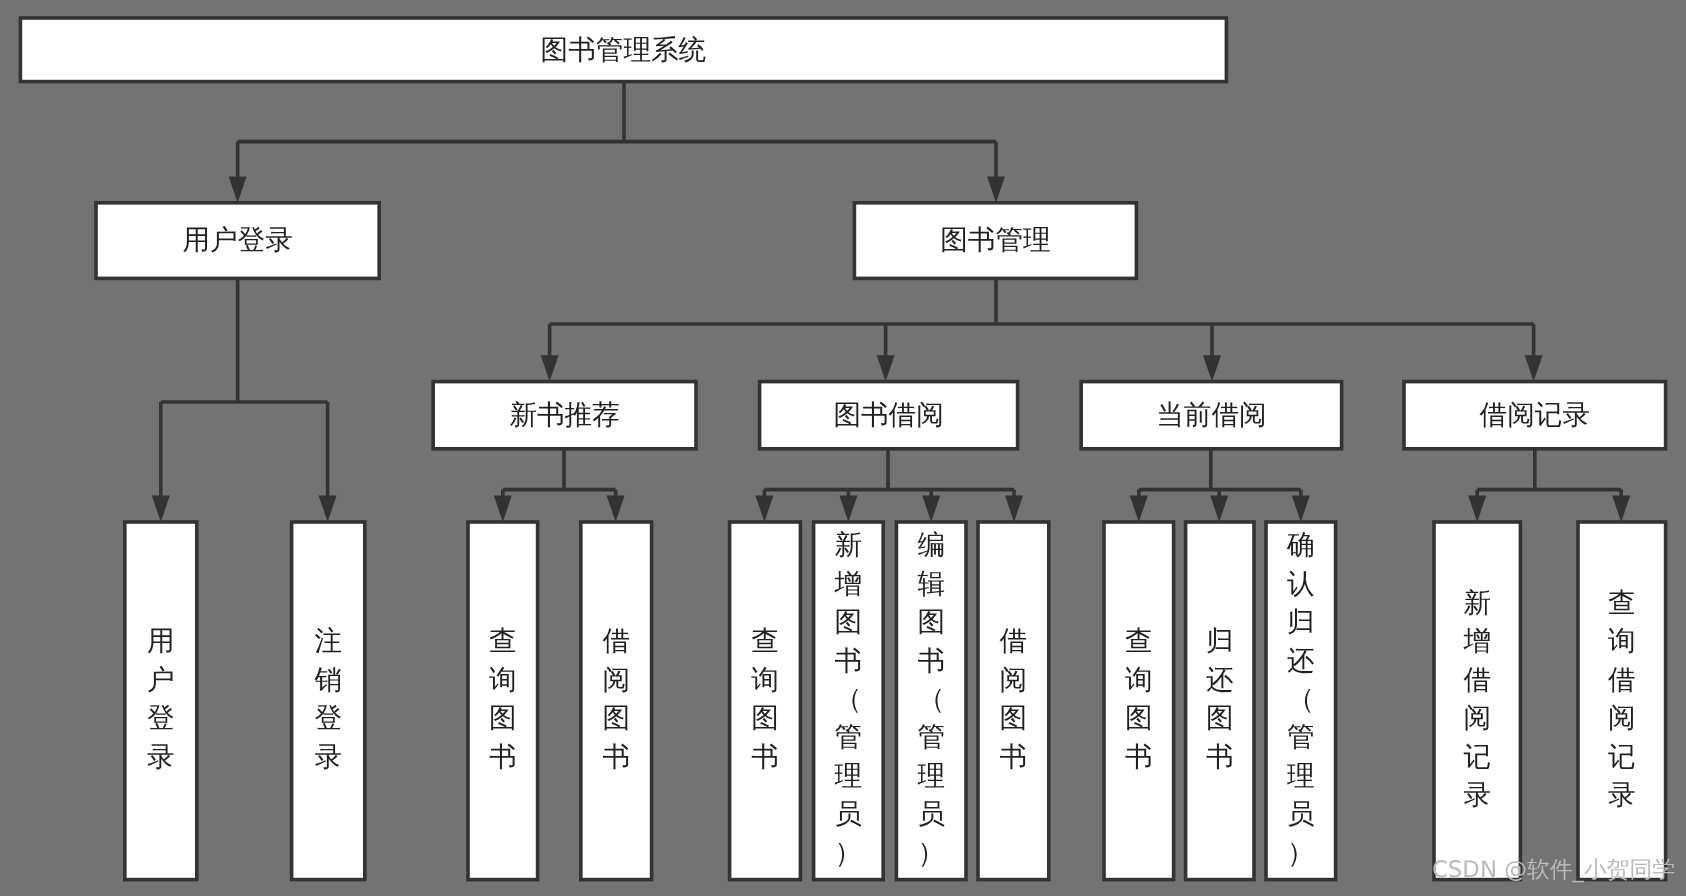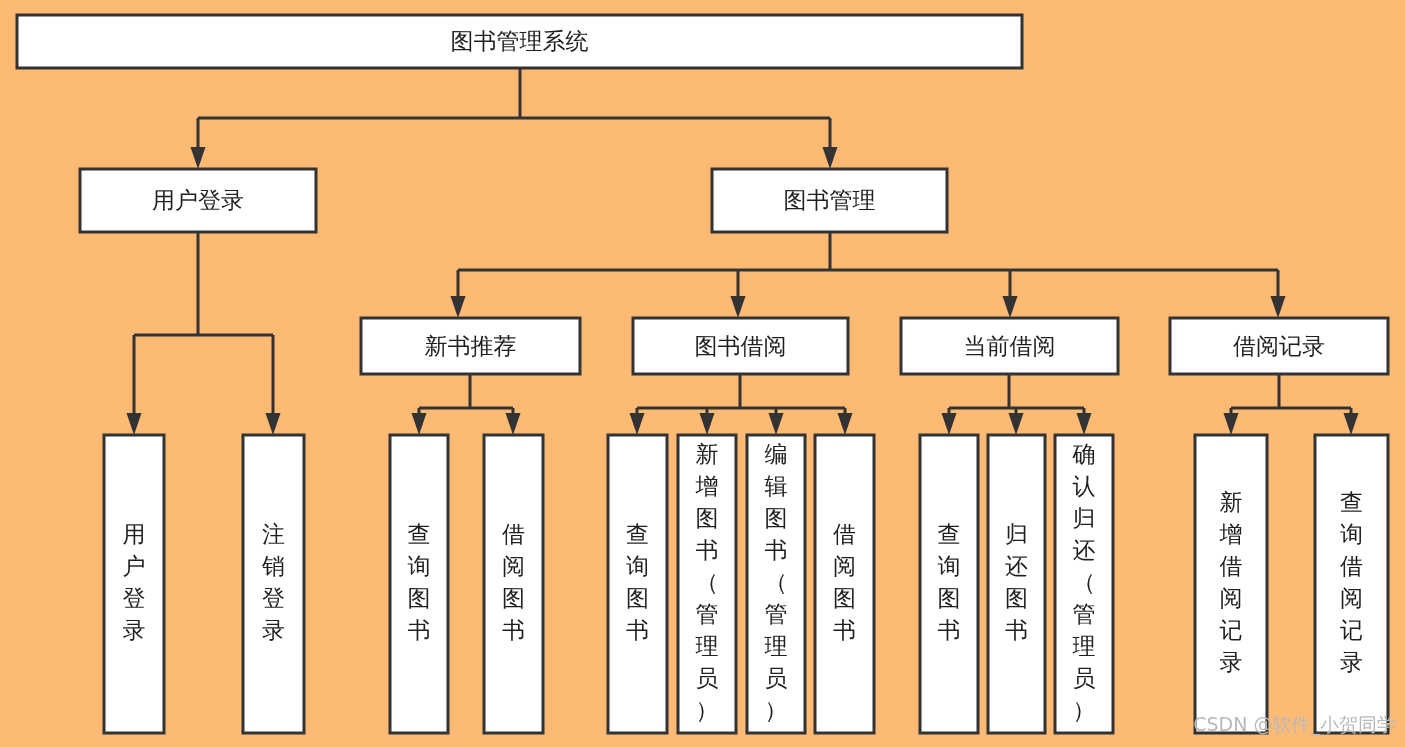--- a/index.html
+++ b/index.html
@@ -11,21 +11,21 @@
   body {
     width: 1405px;
     height: 747px;
     overflow: hidden;
     font-family: "DejaVu Sans", "Liberation Sans", sans-serif;
   }
   #diagram-root {
     position: relative;
     width: 1405px;
     height: 747px;
-    background: #fdba74;
+    background: #737373;
   }
   svg.diagram-canvas {
     position: absolute;
     left: 0;
     top: 0;
     width: 1405px;
     height: 747px;
     display: block;
   }
   .node-rect {

